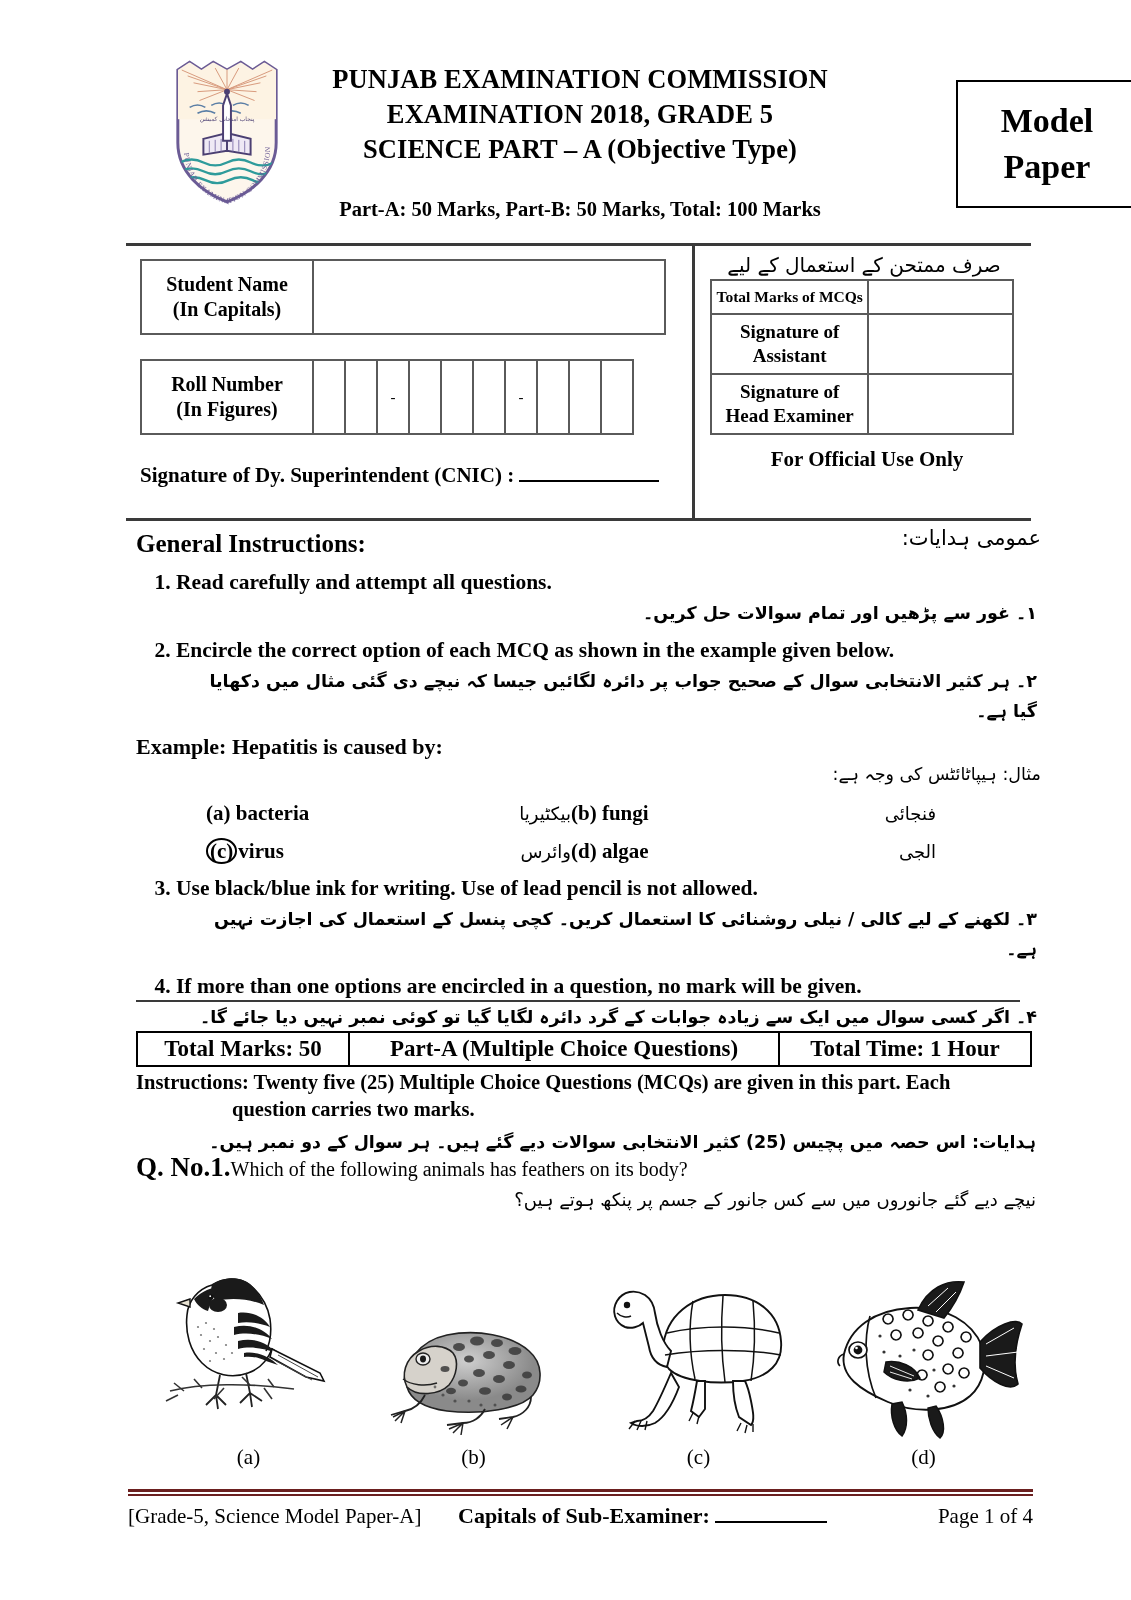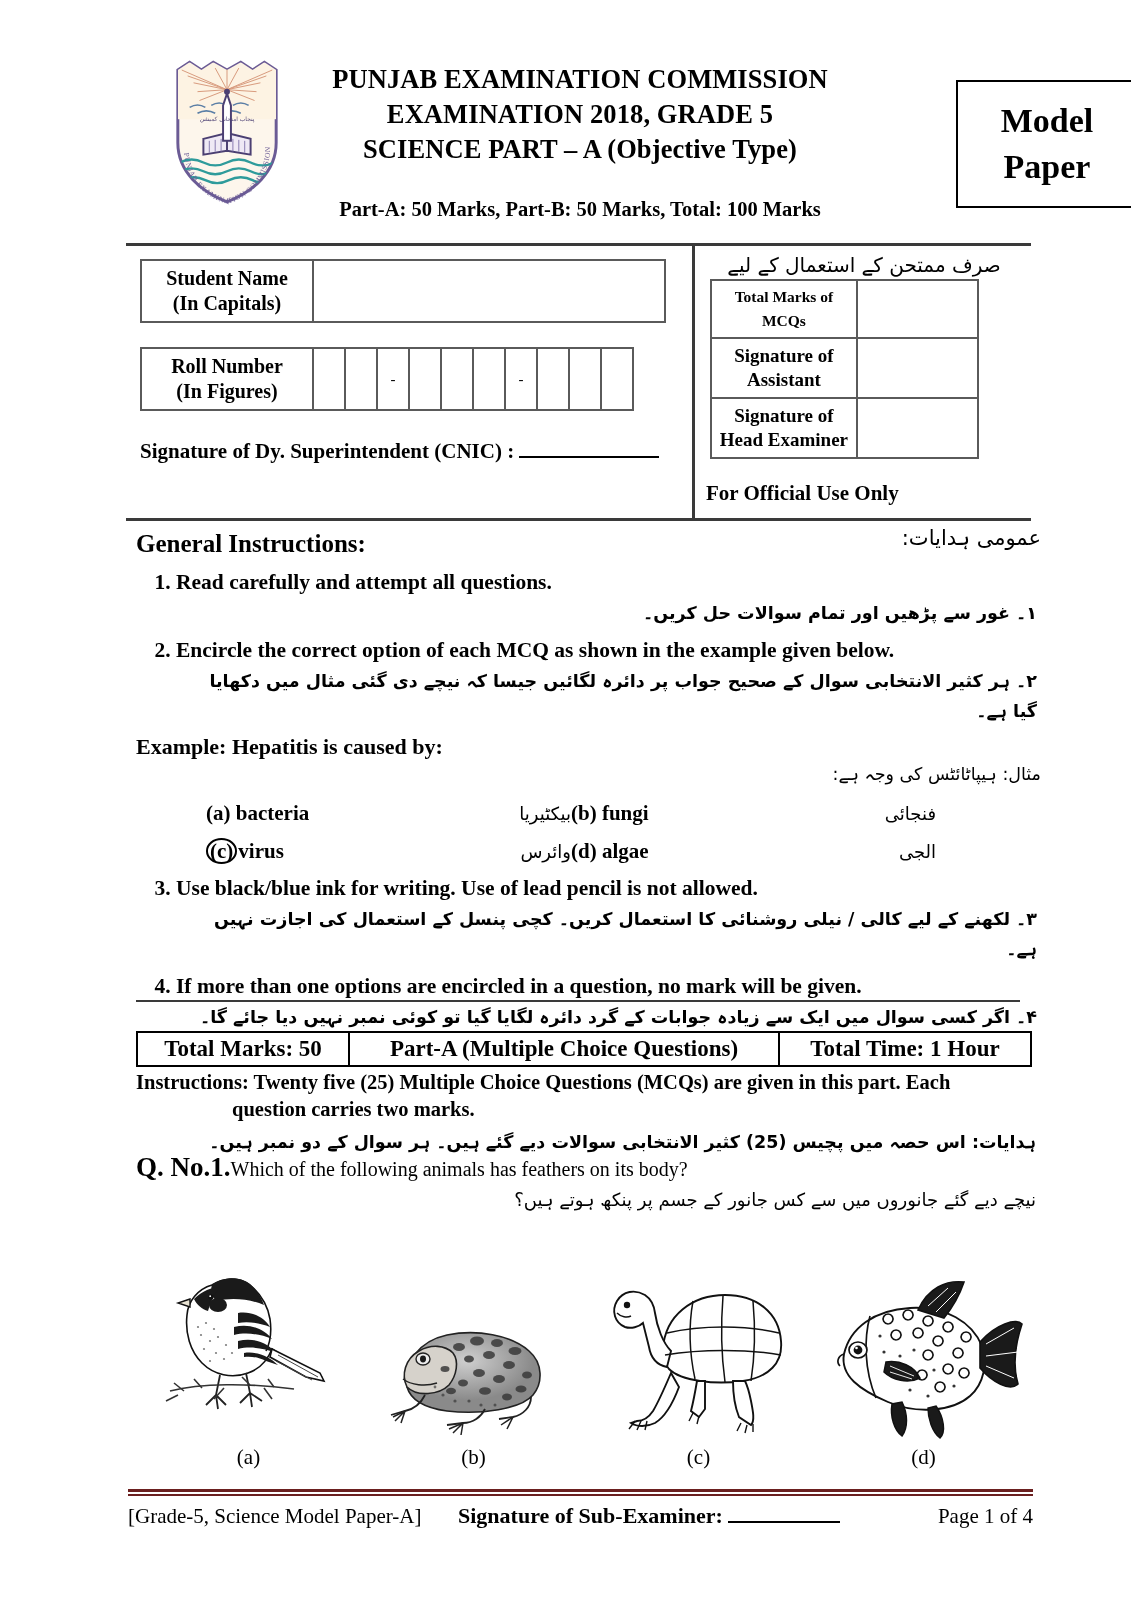--- a/index.html
+++ b/index.html
@@ -76,21 +76,21 @@
     border-left: 3px solid #3a3a3a;
   }
   .left-info { position: absolute; left: 14px; top: 16px; width: 545px; }
 
   table.boxtbl { border-collapse: collapse; border-radius: 7px; }
   table.boxtbl td {
     border: 2px solid #5a5a5a;
     padding: 0;
   }
   .lbl-cell {
-    width: 172px; height: 62px;
+    width: 172px; height: 74px;
     text-align: center;
     font-size: 20px; font-weight: bold;
     line-height: 25px;
     padding: 4px 2px !important;
   }
   .name-blank { width: 352px; height: 62px; }
   .rn-cell { width: 32px; height: 56px; text-align:center; vertical-align: middle; font-size: 15px;}
   .sig-dy {
     margin-top: 28px;
     font-size: 21px; font-weight: bold;
@@ -100,27 +100,27 @@
 
   .right-info { position: absolute; left: 580px; top: 10px; width: 322px; }
   .urdu-official {
     text-align: center;
     font-size: 20px;
     direction: rtl;
     padding-right: 6px;
     padding-bottom: 2px;
     font-family: "DejaVu Sans", sans-serif;
   }
-  table.offtbl { border-collapse: collapse; width: 269px; margin-left: 4px; }
+  table.offtbl { border-collapse: collapse; width: 304px; margin-left: 4px; }
   table.offtbl td { border: 2px solid #5a5a5a; }
   .off-lbl { width: 160px; text-align: center; font-weight: bold; font-size: 19px; line-height: 24px; padding: 5px 3px;}
   .off-lbl.small { font-size: 15.5px; font-weight: bold; padding: 4px 2px; }
   .off-val { width: 150px; }
   .official-foot {
-    text-align: left; font-weight: bold; font-size: 21px; margin-top: 22px;
+    text-align: center; font-weight: bold; font-size: 21px; margin-top: 12px;
   }
 
   
   .instr { position: absolute; left: 136px; top: 530px; width: 905px; }
   .gi-row { position: relative; height: 34px; }
   .gi-en { font-size: 25px; font-weight: bold; }
   .gi-ur {
     position: absolute; right: 0; top: -4px;
     font-size: 21px; direction: rtl;
     font-family: "DejaVu Sans", sans-serif;
@@ -687,19 +687,19 @@
         </svg>
       </div>
       <div class="animal-lbl">(d)</div>
     </div>
   </div>
 
   <div class="footer-rule"></div>
   <div class="footer">
     <div class="f-left">[Grade-5, Science Model Paper-A]</div>
     <div class="f-mid">
-      <span>Signature of Sub-Examiner:</span>
+      <span>Capitals of Sub-Examiner:</span>
       <span class="ul2"></span>
     </div>
     <div class="f-right">Page 1 of 4</div>
   </div>
 
 </div>
 
 </body></html>

